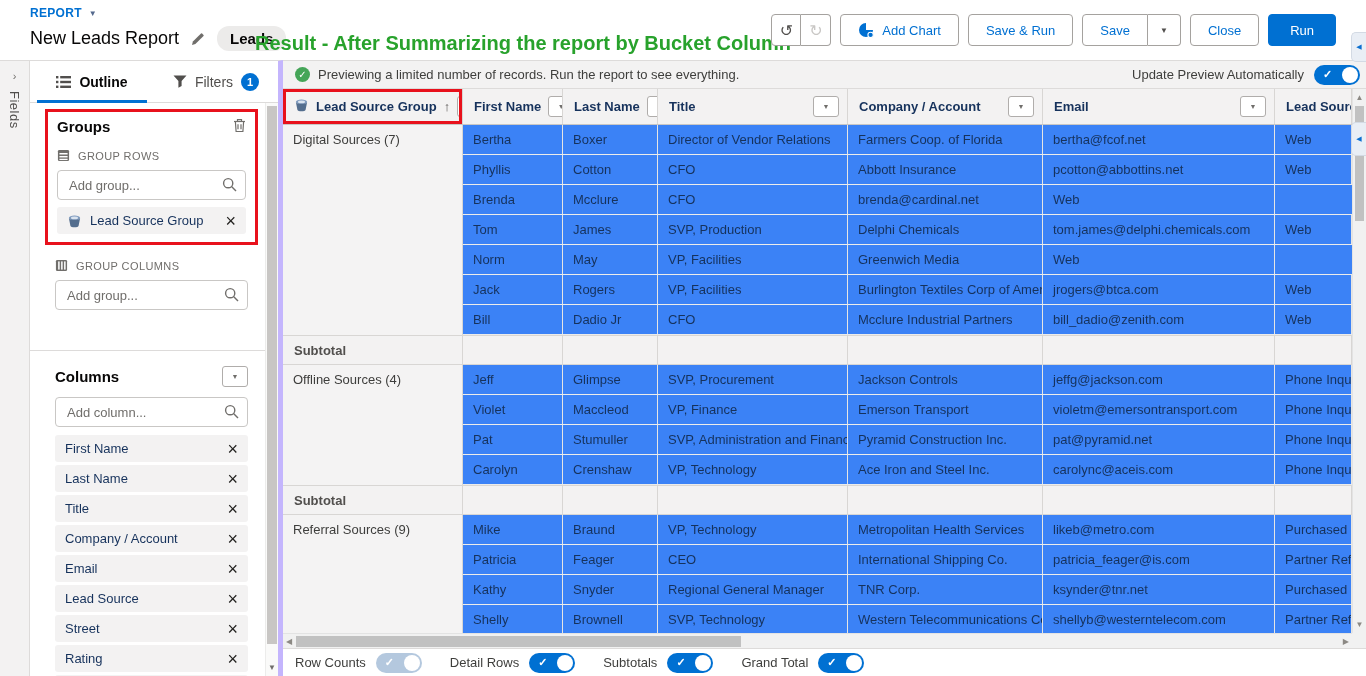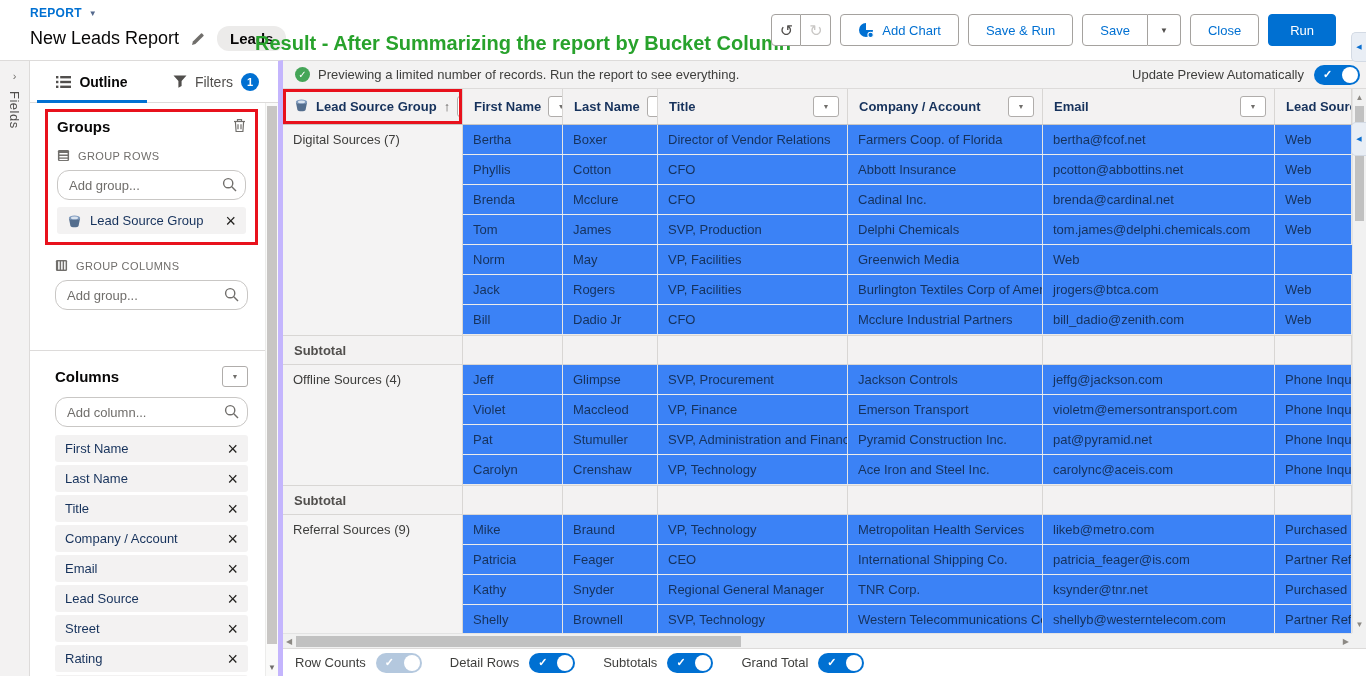--- a/index.html
+++ b/index.html
@@ -38,21 +38,21 @@
   .badge-count { background:#0070d2; color:#fff; border-radius:50%; min-width:18px; height:18px; font-size:11px; font-weight:bold; display:flex; align-items:center; justify-content:center; }
   .side-scroll { position:absolute; top:42px; left:0; right:13px; bottom:0; padding:6px 7px 0 15px; overflow:hidden; }
   .side-sb { position:absolute; top:42px; right:0; width:13px; bottom:0; background:#fafaf9; border-left:1px solid #ececeb; }
   .side-sb-thumb { position:absolute; top:3px; left:1px; width:10px; height:538px; background:#c8c6c4; }
   .side-sb-down { position:absolute; bottom:4px; left:0; width:100%; text-align:center; color:#706e6b; font-size:8px; }
   .groups-panel { border:3px solid #e8111c; padding:6px 9px 8px; }
   .section-title { display:flex; align-items:flex-start; justify-content:space-between; font-size:15px; font-weight:bold; color:#080707; height:22px; }
   .subhead { display:flex; align-items:center; gap:8px; font-size:11px; color:#706e6b; letter-spacing:.4px; margin-top:9px; }
   .subhead-out { margin:14px 10px 0 10px; }
   .search-box { position:relative; margin-top:8px; }
-  .search-box input { width:100%; height:30px; border:1px solid #c9c7c5; border-radius:12px; font-size:13px; padding:0 30px 0 11px; color:#3e3e3c; font-family:inherit; outline:none; background:#fff; }
+  .search-box input { width:100%; height:30px; border:1px solid #c9c7c5; border-radius:4px; font-size:13px; padding:0 30px 0 11px; color:#3e3e3c; font-family:inherit; outline:none; background:#fff; }
   .search-box input::placeholder { color:#706e6b; opacity:1; }
   .search-icon { position:absolute; right:9px; top:7px; }
   .search-out { margin:8px 10px 0 10px; }
   .pill { height:27px; background:#f3f2f2; border-radius:3px; display:flex; align-items:center; padding:0 10px; margin-top:7px; font-size:13px; color:#16325c; }
   .pill .x { margin-left:auto; color:#242321; font-size:18px; line-height:1; cursor:pointer; }
   .pill .bucket { margin-right:8px; display:flex; }
   .pill-list .pill { margin:0 10px 3px 10px; height:27px; }
   .pill-partial { height:5px; border-radius:3px 3px 0 0; background:#f3f2f2; margin:0 10px; }
   .divider { border-top:1px solid #dddbda; margin:40px -7px 0 -15px; }
   .columns-head { display:flex; align-items:center; justify-content:space-between; margin:12px 10px 0 10px; height:26px; }
@@ -357,21 +357,20 @@
             <div class="tcell">Cotton</div>
             <div class="tcell">CFO</div>
             <div class="tcell">Abbott Insurance</div>
             <div class="tcell">pcotton@abbottins.net</div>
             <div class="tcell">Web</div>
           </div>
           <div class="trow">
             <div class="tcell">Brenda</div>
             <div class="tcell">Mcclure</div>
             <div class="tcell">CFO</div>
-            <div class="tcell">Cadinal Inc.</div>
             <div class="tcell">brenda@cardinal.net</div>
             <div class="tcell">Web</div>
           </div>
           <div class="trow">
             <div class="tcell">Tom</div>
             <div class="tcell">James</div>
             <div class="tcell">SVP, Production</div>
             <div class="tcell">Delphi Chemicals</div>
             <div class="tcell">tom.james@delphi.chemicals.com</div>
             <div class="tcell">Web</div>

